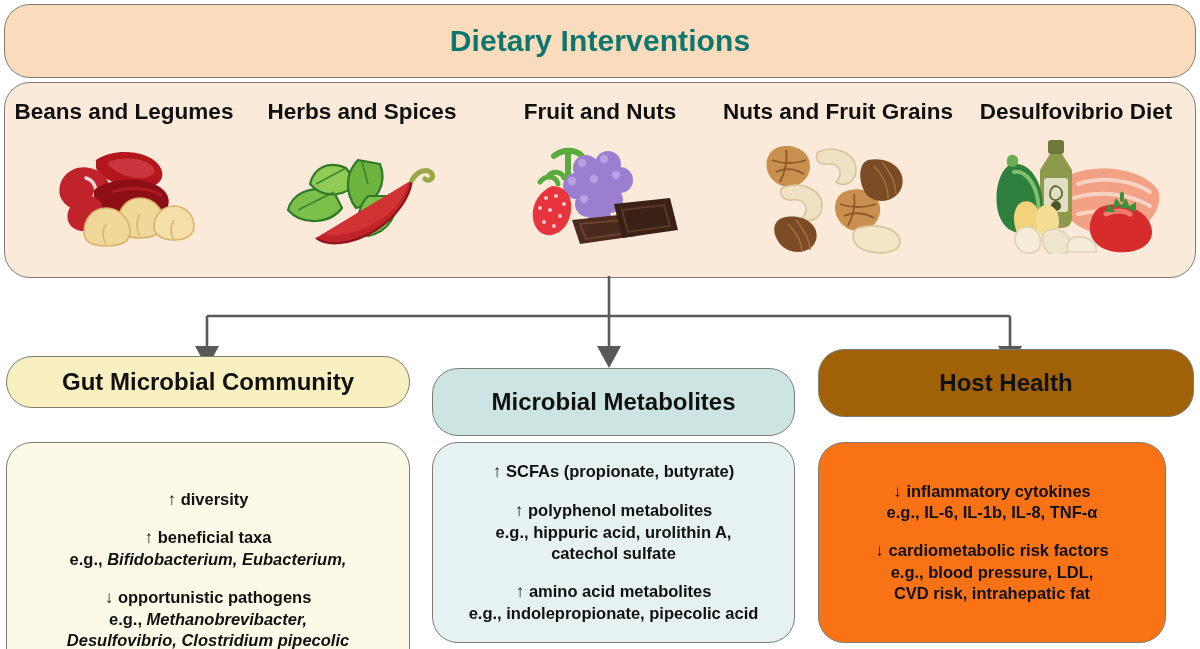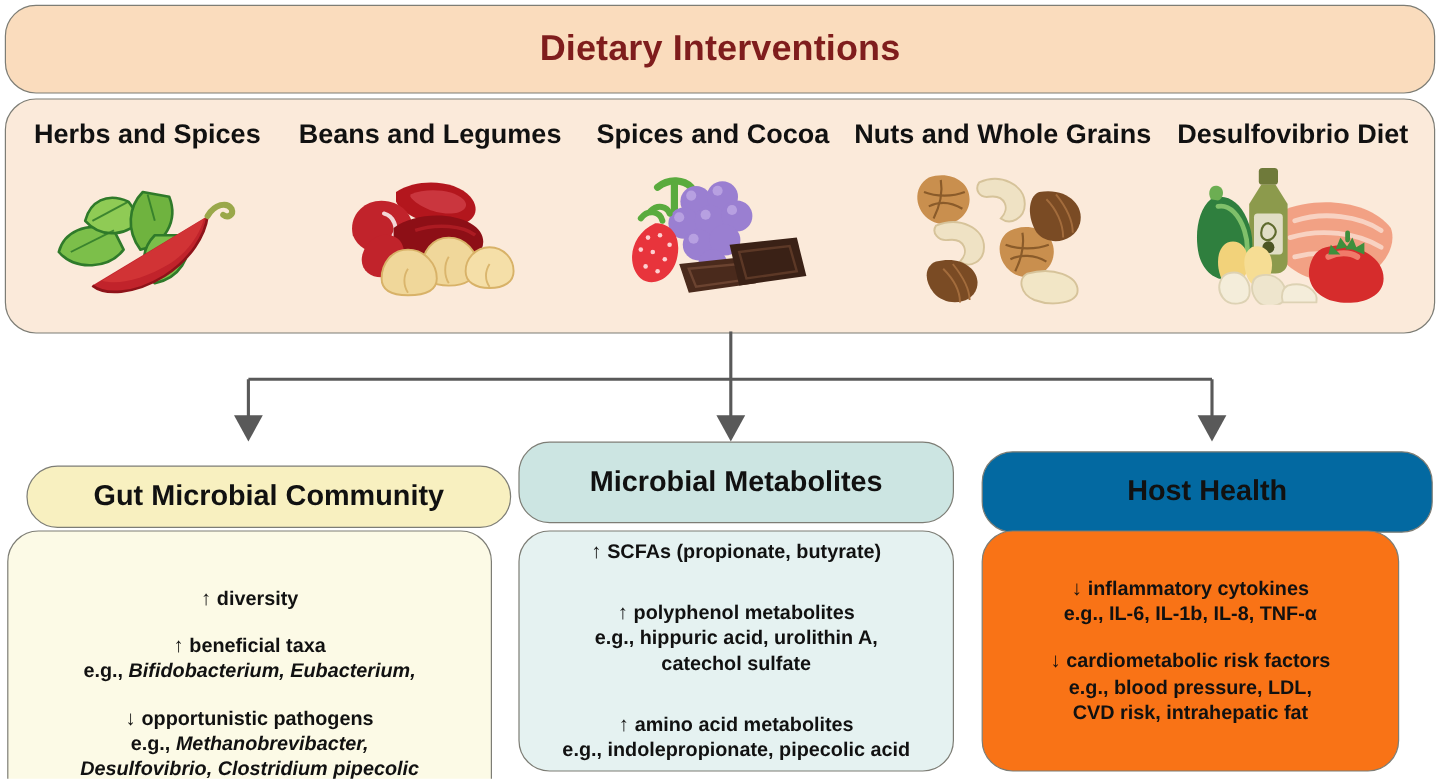--- a/index.html
+++ b/index.html
@@ -30,21 +30,21 @@
     width: 1192px;
     height: 74px;
     background: #fadcbd;
     display: flex;
     align-items: center;
     justify-content: center;
   }
   #top-header .title {
     font-size: 30px;
     font-weight: bold;
-    color: #7f1d1d;
+    color: #0f766e;
     letter-spacing: 0.1px;
   }
 
   #top-body {
     left: 4px;
     top: 82px;
     width: 1192px;
     height: 196px;
     background: #fbeada;
   }
@@ -112,61 +112,38 @@
     font-size: 16.5px;
     font-weight: bold;
     color: #111111;
     line-height: 1.28;
   }
   .blk + .blk { margin-top: 17px; }
   .blk i { font-style: italic; }
   .arw { font-weight: normal; font-size: 17px; }
 
   
-  #gut-header { left: 6px;  top: 388px; width: 404px; height: 52px; background: #f8f0c0; margin-left: 16px; }
+  #gut-header { left: 6px;  top: 356px; width: 404px; height: 52px; background: #f8f0c0; }
   #gut-body   { left: 6px;  top: 442px; width: 404px; height: 256px; background: #fcfae6; }
   
   #met-header { left: 432px; top: 368px; width: 363px; height: 68px; background: #cce5e2; }
-  #met-body   { left: 432px; top: 442px; width: 363px; height: 201px; background: #e5f2f1; gap: 12px; }
-  
-  #host-header{ left: 818px; top: 376px; width: 376px; height: 68px; background: #0369a1; }
+  #met-body   { left: 432px; top: 442px; width: 363px; height: 201px; background: #e5f2f1; }
+  
+  #host-header{ left: 818px; top: 349px; width: 376px; height: 68px; background: #a16207; }
   #host-body  { left: 818px; top: 442px; width: 348px; height: 201px; background: #f97316; }
 </style>
 </head>
 <body>
 
 <div class="panel" id="top-header">
   <div class="title">Dietary Interventions</div>
 </div>
 
 <div class="panel" id="top-body">
   <div id="food-row">
-
-    <div class="food-col">
-      <div class="food-label">Herbs and Spices</div>
-      <div class="food-art">
-        <svg viewBox="0 0 180 120">
-          <g stroke="#2f7a2a" stroke-width="2.2" stroke-linejoin="round">
-            <path d="M62 58 C38 50 20 60 16 76 C30 92 58 90 70 74 Z" fill="#7cbf4a"></path>
-            <path d="M74 34 C56 26 42 34 38 50 C52 66 76 62 84 48 Z" fill="#8fcb55"></path>
-            <path d="M86 26 C74 38 72 58 84 74 C104 70 116 50 108 30 Z" fill="#6fb33f"></path>
-            <path d="M96 62 C84 74 84 92 96 102 C116 98 128 80 122 62 Z" fill="#7cbf4a"></path>
-          </g>
-          <g stroke="#2f7a2a" stroke-width="1.6" fill="none" opacity=".85">
-            <path d="M62 58 L26 76"></path>
-              <path d="M74 34 L44 50"></path>
-            <path d="M96 50 L90 28"></path>
-              <path d="M104 84 L112 64"></path>
-          </g>
-          <path d="M44 104 C54 112 78 112 104 96 C126 82 138 62 140 46" fill="#c1232b" stroke="#8e1319" stroke-width="2.2" stroke-linejoin="round"></path>
-          <path d="M52 100 C66 104 88 98 108 86 C124 76 134 60 137 48" fill="#d63a3a" opacity=".75"></path>
-          <path d="M140 46 C146 36 156 34 160 40 C162 45 157 48 153 45" fill="none" stroke="#9aa84a" stroke-width="5" stroke-linecap="round"></path>
-        </svg>
-      </div>
-    </div>
 
     <div class="food-col">
       <div class="food-label">Beans and Legumes</div>
       <div class="food-art">
         <svg viewBox="0 0 180 120">
           <path d="M62 26 C80 14 112 16 124 30 C134 42 126 54 108 54 C86 54 66 44 62 34 Z" fill="#b3161d"></path>
           <path d="M74 28 C88 22 110 24 118 32 C124 38 118 44 106 44 C92 44 78 36 74 30 Z" fill="#d2424a" opacity=".75"></path>
           <path d="M26 62 C22 44 38 30 56 34 C74 38 80 54 72 66 C62 80 34 82 26 62 Z" fill="#c1232b"></path>
           <path d="M52 44 C60 46 64 56 60 62" fill="none" stroke="#f3d7d7" stroke-width="3.4" stroke-linecap="round"></path>
           <path d="M60 56 C76 44 106 42 124 52 C142 62 136 82 116 86 C92 90 64 78 60 66 Z" fill="#8d0f16"></path>
@@ -180,21 +157,44 @@
           <g fill="none" stroke="#d8b268" stroke-width="1.6" opacity=".9">
             <path d="M72 90 C68 96 68 104 72 110"></path>
             <path d="M106 80 C102 86 102 96 106 102"></path>
             <path d="M140 86 C136 92 136 100 140 105"></path>
           </g>
         </svg>
       </div>
     </div>
 
     <div class="food-col">
-      <div class="food-label">Spices and Cocoa</div>
+      <div class="food-label">Herbs and Spices</div>
+      <div class="food-art">
+        <svg viewBox="0 0 180 120">
+          <g stroke="#2f7a2a" stroke-width="2.2" stroke-linejoin="round">
+            <path d="M62 58 C38 50 20 60 16 76 C30 92 58 90 70 74 Z" fill="#7cbf4a"></path>
+            <path d="M74 34 C56 26 42 34 38 50 C52 66 76 62 84 48 Z" fill="#8fcb55"></path>
+            <path d="M86 26 C74 38 72 58 84 74 C104 70 116 50 108 30 Z" fill="#6fb33f"></path>
+            <path d="M96 62 C84 74 84 92 96 102 C116 98 128 80 122 62 Z" fill="#7cbf4a"></path>
+          </g>
+          <g stroke="#2f7a2a" stroke-width="1.6" fill="none" opacity=".85">
+            <path d="M62 58 L26 76"></path>
+              <path d="M74 34 L44 50"></path>
+            <path d="M96 50 L90 28"></path>
+              <path d="M104 84 L112 64"></path>
+          </g>
+          <path d="M44 104 C54 112 78 112 104 96 C126 82 138 62 140 46" fill="#c1232b" stroke="#8e1319" stroke-width="2.2" stroke-linejoin="round"></path>
+          <path d="M52 100 C66 104 88 98 108 86 C124 76 134 60 137 48" fill="#d63a3a" opacity=".75"></path>
+          <path d="M140 46 C146 36 156 34 160 40 C162 45 157 48 153 45" fill="none" stroke="#9aa84a" stroke-width="5" stroke-linecap="round"></path>
+        </svg>
+      </div>
+    </div>
+
+    <div class="food-col">
+      <div class="food-label">Fruit and Nuts</div>
       <div class="food-art">
         <svg viewBox="0 0 180 120">
           <path d="M44 22 C54 14 66 16 72 22" fill="none" stroke="#5aab3e" stroke-width="6" stroke-linecap="round"></path>
           <path d="M58 20 L58 44" fill="none" stroke="#5aab3e" stroke-width="6" stroke-linecap="round"></path>
           <g fill="#9a7fd1">
             <circle cx="76" cy="34" r="13"></circle>
               <circle cx="98" cy="30" r="13"></circle>
             <circle cx="66" cy="52" r="13"></circle>
               <circle cx="88" cy="50" r="13"></circle>
             <circle cx="110" cy="46" r="13"></circle>
@@ -224,21 +224,21 @@
           </g>
           <path d="M62 86 L118 80 L126 102 L70 110 Z" fill="#4a2a1c"></path>
           <path d="M70 90 L112 86 L118 99 L76 105 Z" fill="none" stroke="#6b4330" stroke-width="2"></path>
           <path d="M104 70 L160 64 L168 96 L112 104 Z" fill="#3a2116"></path>
           <path d="M112 76 L154 71 L160 92 L118 98 Z" fill="none" stroke="#5c3826" stroke-width="2"></path>
         </svg>
       </div>
     </div>
 
     <div class="food-col">
-      <div class="food-label">Nuts and Whole Grains</div>
+      <div class="food-label">Nuts and Fruit Grains</div>
       <div class="food-art">
         <svg viewBox="0 0 180 120">
 
           <g>
             <path d="M28 14 C44 8 62 16 62 32 C62 48 44 58 30 50 C16 42 14 22 28 14 Z" fill="#c98f4e"></path>
             <g fill="none" stroke="#8a5b2a" stroke-width="1.8">
               <path d="M38 16 C40 28 36 40 32 48"></path>
                 <path d="M24 26 C34 30 48 30 58 26"></path>
               <path d="M28 38 C36 34 46 34 56 40"></path>
             </g>

